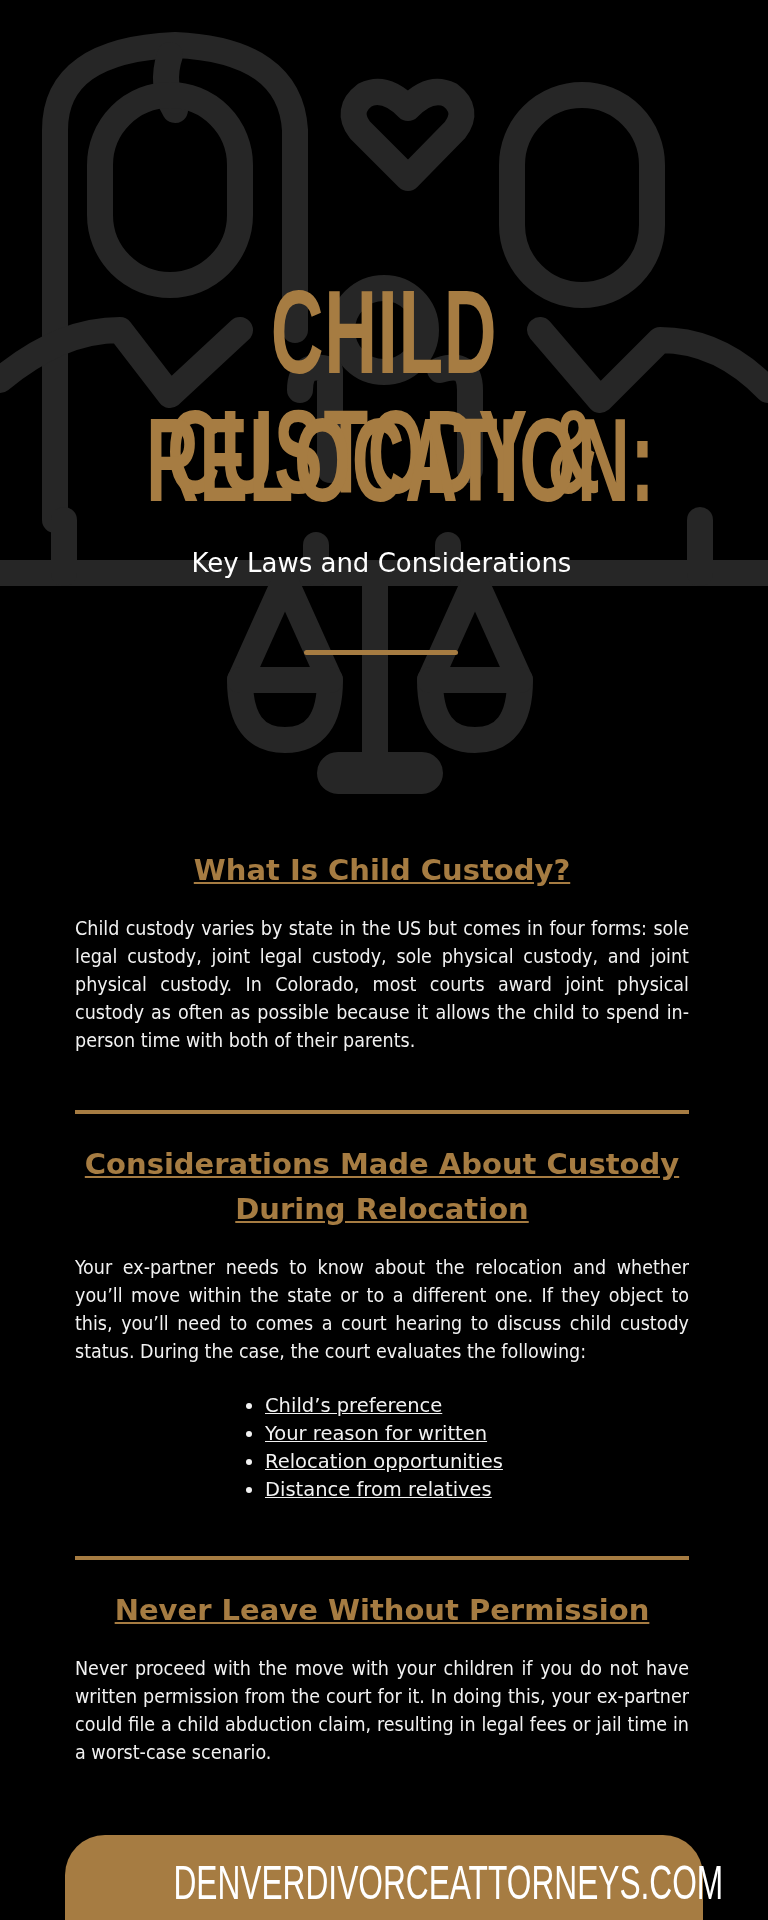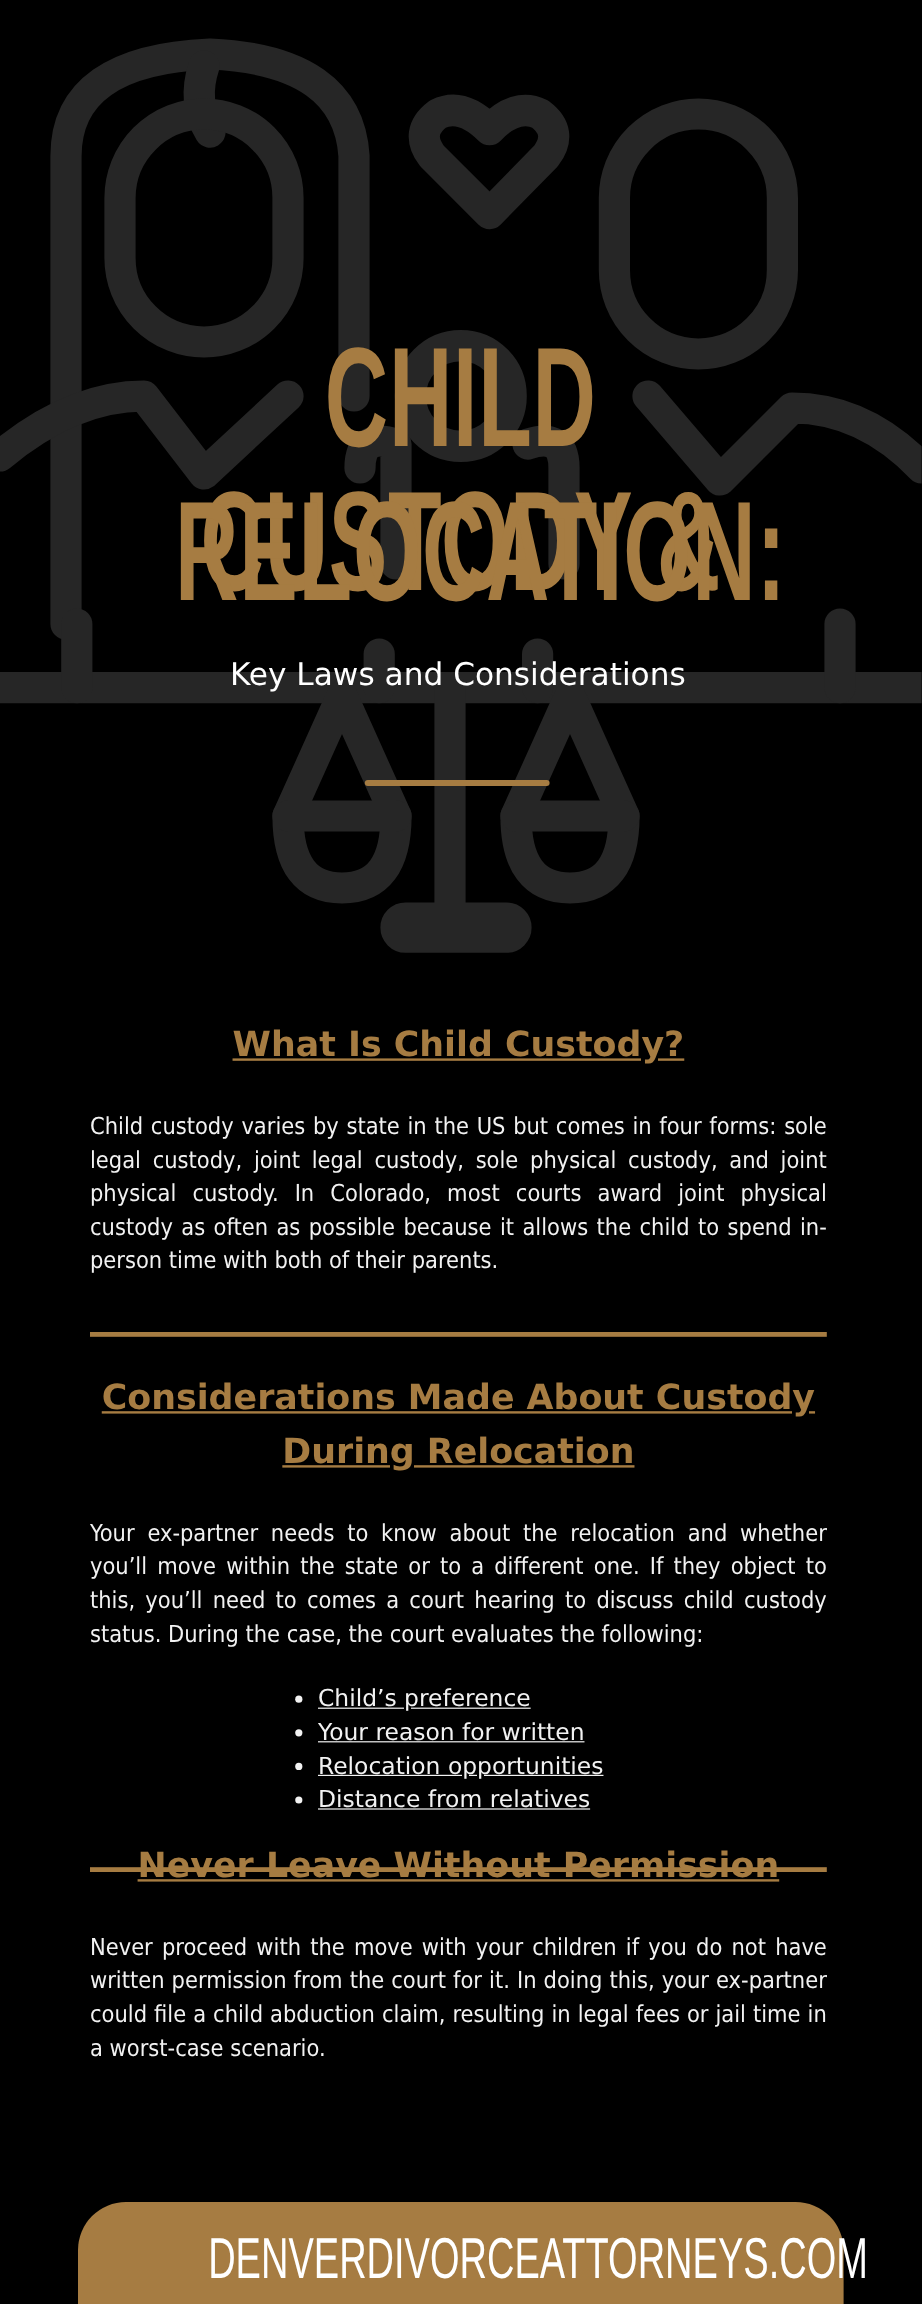--- a/index.html
+++ b/index.html
@@ -11,21 +11,21 @@
            font-family:"Liberation Sans", sans-serif; font-weight:bold; font-size:118px;
            line-height:120px; transform:scaleX(0.62); transform-origin:center; letter-spacing:1px; }
   .t1 { top:272px; }
   .t2 { top:400px; }
   .subtitle { position:absolute; top:548px; width:699px; text-align:center; color:#fff;
               font-size:26px; font-family:"DejaVu Sans", sans-serif; }
   .hero-rule { position:absolute; left:304px; top:650px; width:154px; height:5px; background:#a67c42; border-radius:3px; }
   .section { position:absolute; left:75px; width:614px; }
   .h2 { text-align:center; color:#a67c42; font-weight:bold; font-size:29px; line-height:45px;
         font-family:"DejaVu Sans", sans-serif;text-decoration:underline; }
-  .p { font-size:19.5px; line-height:28px; text-align:justify; color:#f2f2f2; margin-top:32px;
+  .p { font-size:19.5px; line-height:28px; text-align:justify; color:#f2f2f2; margin-top:22px;
        font-family:"DejaVu Sans Condensed","DejaVu Sans", sans-serif; }
   .rule { position:absolute; left:75px; width:614px; height:4px; background:#a67c42; }
   ul { margin:26px 0 0 0; padding:0 0 0 190px; font-size:19.5px; line-height:28px; }
   li { color:#f2f2f2;text-decoration:underline; }
   .cta { position:absolute; left:65px; top:1835px; width:638px; height:110px; background:#a67c42;
          border-radius:40px 40px 0 0; }
   .cta-text { position:absolute; top:20px; width:638px; text-align:center; color:#fff;
               font-family:"Liberation Sans", sans-serif; font-size:48px; transform:scaleX(0.66); }
 </style>
 </head>
@@ -81,20 +81,20 @@
   <div class="p">Your ex-partner needs to know about the relocation and whether you’ll move within the state or to a different one. If they object to this, you’ll need to comes a court hearing to discuss child custody status. During the case, the court evaluates the following:</div>
   <ul>
     <li>Child’s preference</li>
     <li>Your reason for written</li>
     <li>Relocation opportunities</li>
     <li>Distance from relatives</li>
   </ul>
 </div>
 <div class="rule" style="top:1556px;"></div>
 
-<div class="section" style="top:1532px;">
+<div class="section" style="top:1588px;">
   <div class="h2">Never Leave Without Permission</div>
   <div class="p">Never proceed with the move with your children if you do not have written permission from the court for it. In doing this, your ex-partner could file a child abduction claim, resulting in legal fees or jail time in a worst-case scenario.</div>
 </div>
 
 <div class="cta">
   <div class="cta-text">DENVERDIVORCEATTORNEYS.COM</div>
 </div>
 
 </body></html>

